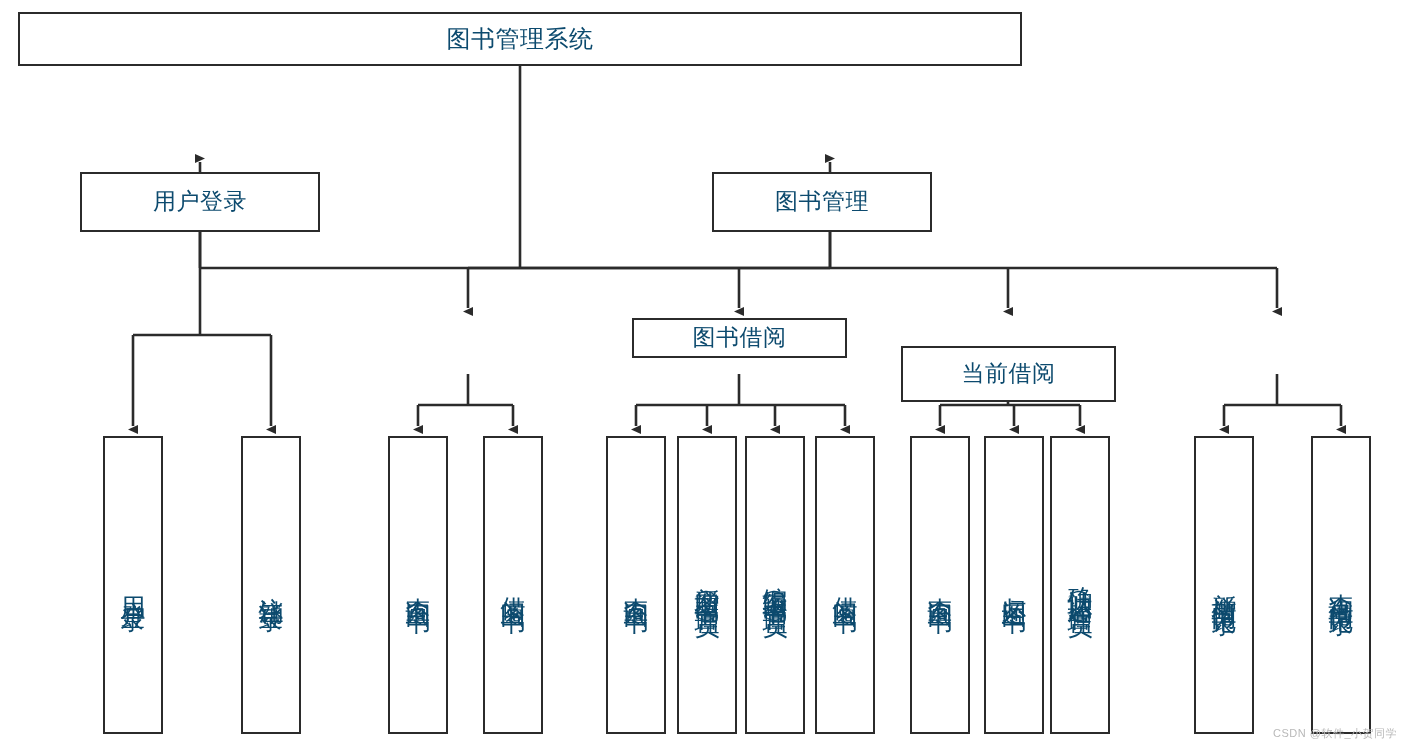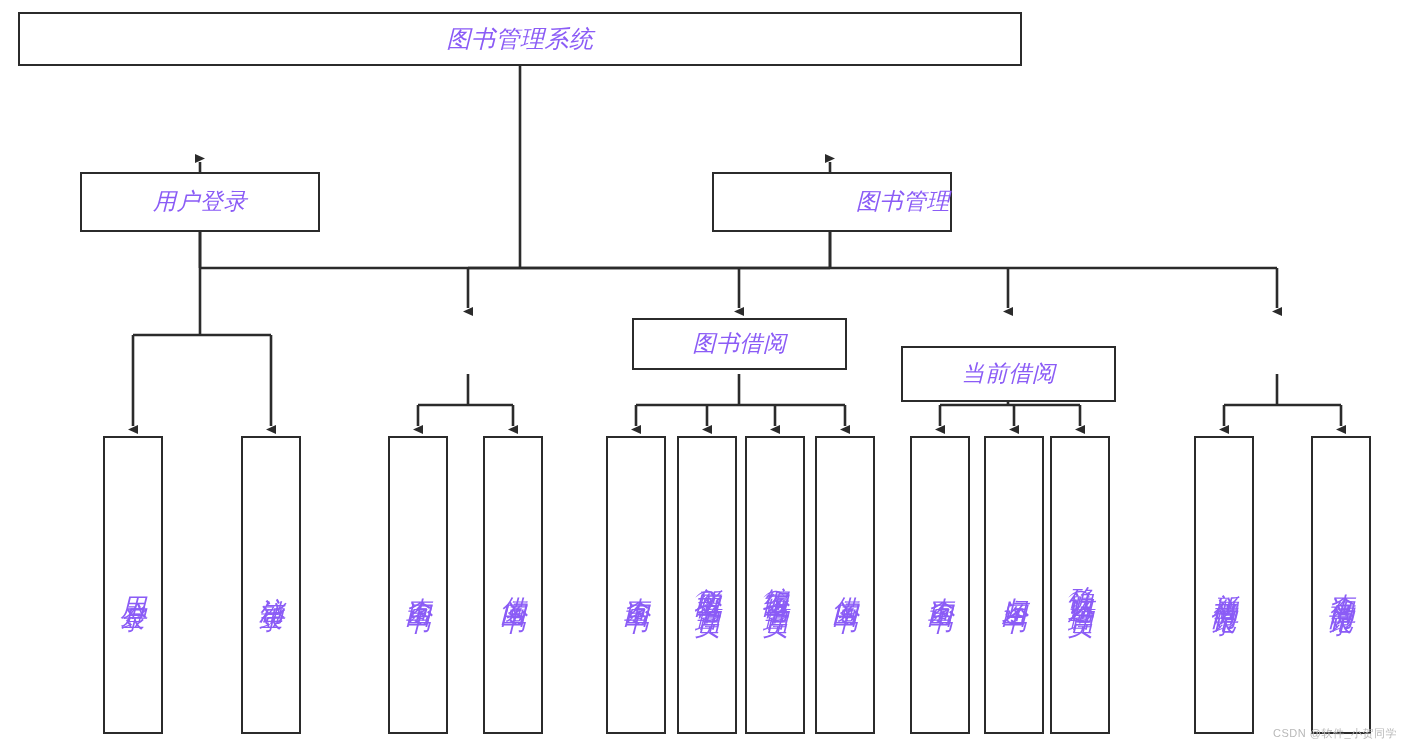--- a/index.html
+++ b/index.html
@@ -26,22 +26,21 @@
     pointer-events: none;
   }
   .node {
     position: absolute;
     box-sizing: border-box;
     background: #ffffff;
     border: 2.5px solid #2b2b2b;
     display: flex;
     align-items: center;
     justify-content: center;
-    color: #8b5cf6;
-    font-style: italic;
+    color: #0c4a6e;
   }
   .node-label {
     text-align: center;
     line-height: 1.12;
     letter-spacing: 0.5px;
   }
   
   .h-node .node-label {
     font-size: 23px;
     white-space: nowrap;
@@ -125,26 +124,26 @@
   </svg>
 
   <div class="node h-node" id="node-root" style="left:18px; top:12px; width:1004px; height:54px;">
     <span class="node-label">图书管理系统</span>
   </div>
 
   <div class="node h-node" id="node-user-login" style="left:80px; top:172px; width:240px; height:60px;">
     <span class="node-label">用户登录</span>
   </div>
 
-  <div class="node h-node" id="node-book-management" style="left:712px; top:172px; width:240px; height:60px;justify-content:flex-end;">
+  <div class="node h-node" id="node-book-management" style="left:712px; top:172px; width:220px; height:60px;">
     <span class="node-label">图书管理</span>
   </div>
 
 
-  <div class="node h-node" id="node-book-borrow" style="left:632px; top:318px; width:215px; height:52px;">
+  <div class="node h-node" id="node-book-borrow" style="left:632px; top:318px; width:215px; height:40px;">
     <span class="node-label">图书借阅</span>
   </div>
 
   <div class="node h-node" id="node-current-borrow" style="left:901px; top:318px; width:215px; height:56px;margin-top:28px;">
     <span class="node-label">当前借阅</span>
   </div>
 
 
   <div class="node v-node" style="left:103px; top:436px; width:60px; height:298px;">
     <span class="node-label">用户登录</span>

